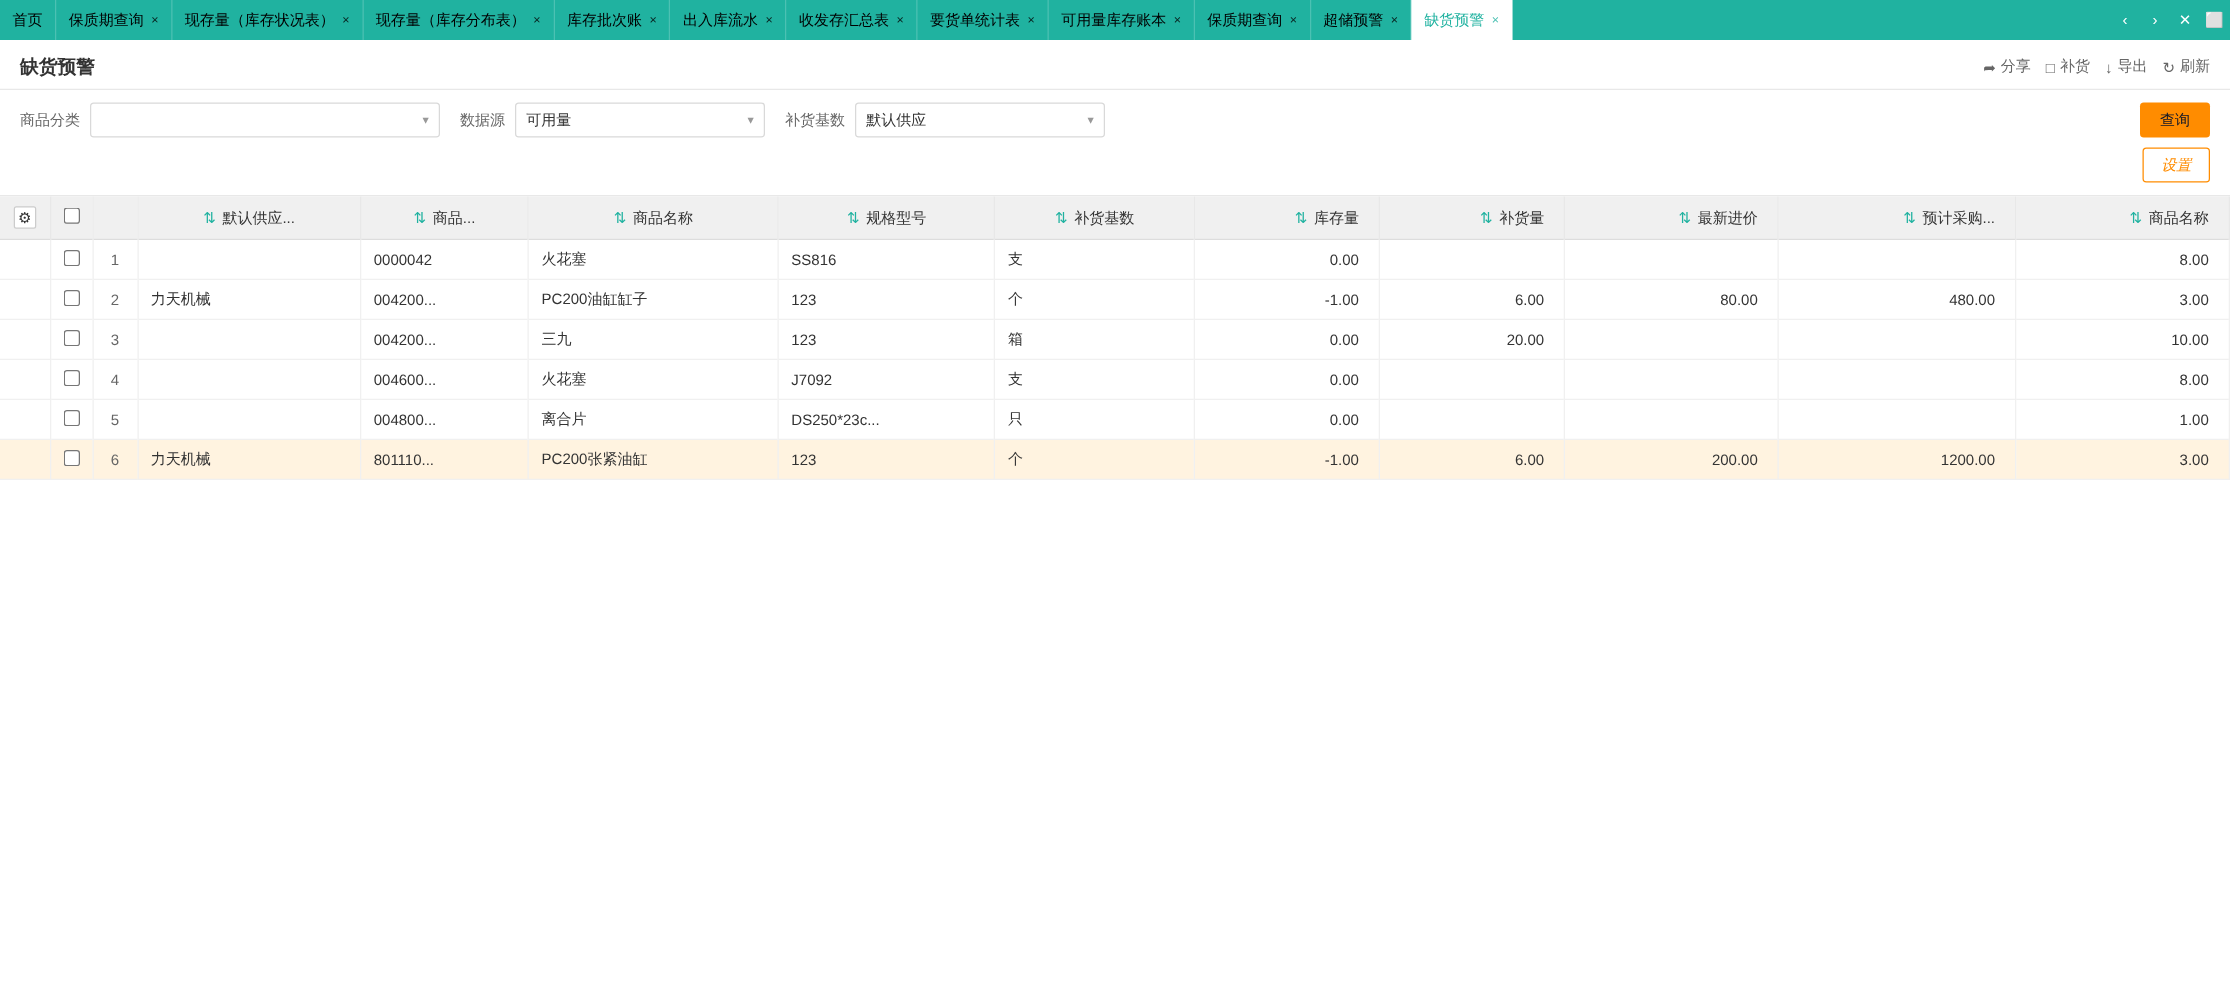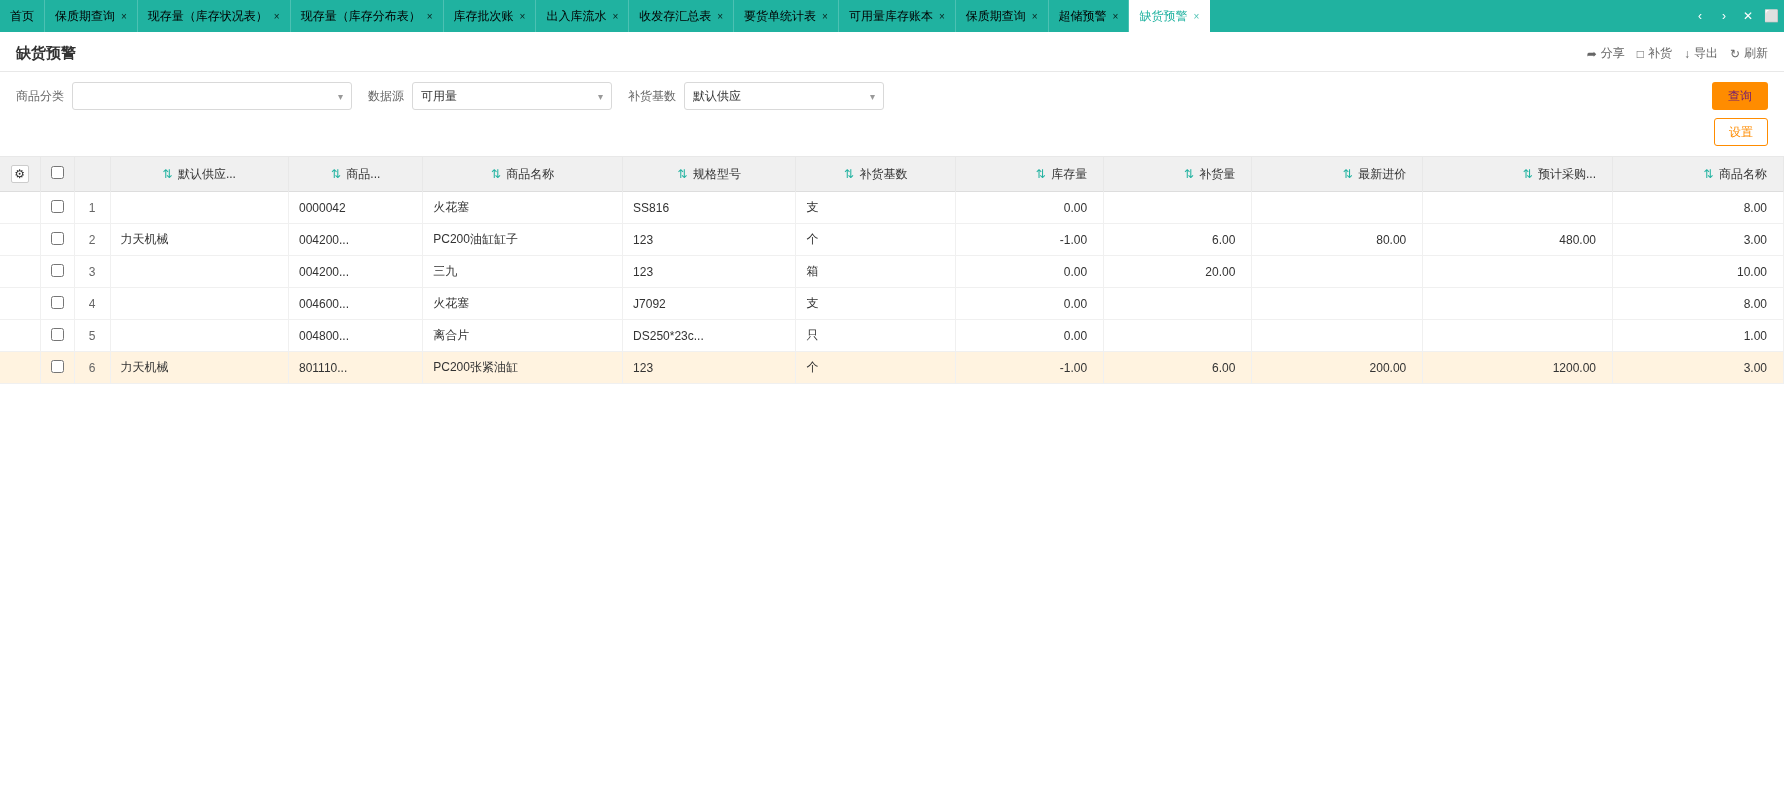--- a/index.html
+++ b/index.html
@@ -111,37 +111,38 @@
       color: #999;
       font-size: 10px;
     }
     .filter-right {
       margin-left: auto;
       display: flex;
       gap: 8px;
     }
     .btn-query {
       background: #ff8c00;
-      color: #701a75;
+      color: #0f172a;
       border: none;
       border-radius: 3px;
       padding: 5px 16px;
       cursor: pointer;
       font-size: 12px;
       height: 28px;
     }
     .btn-settings {
       background: #fff;
       color: #ff8c00;
       border: 1px solid #ff8c00;
       border-radius: 3px;
       padding: 4px 14px;
       cursor: pointer;
       font-size: 12px;
       height: 28px;
+      font-style: italic;
     }
 
     
     .filter-section {
       padding: 10px 16px;
       border-bottom: 1px solid #e8e8e8;
       display: flex;
       flex-direction: column;
       gap: 8px;
     }

